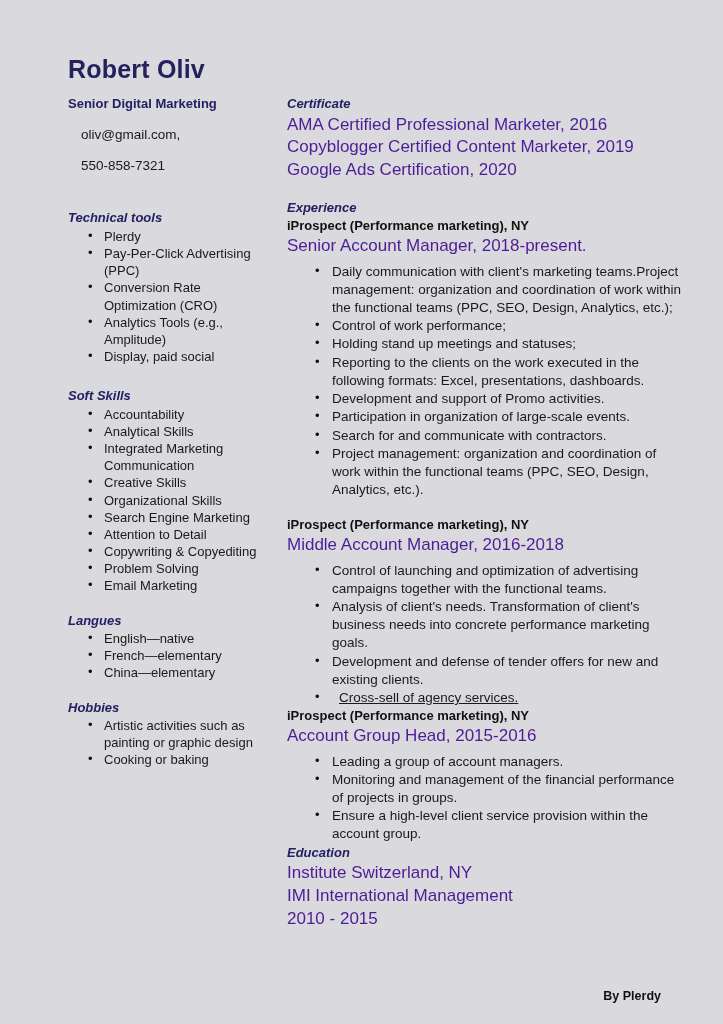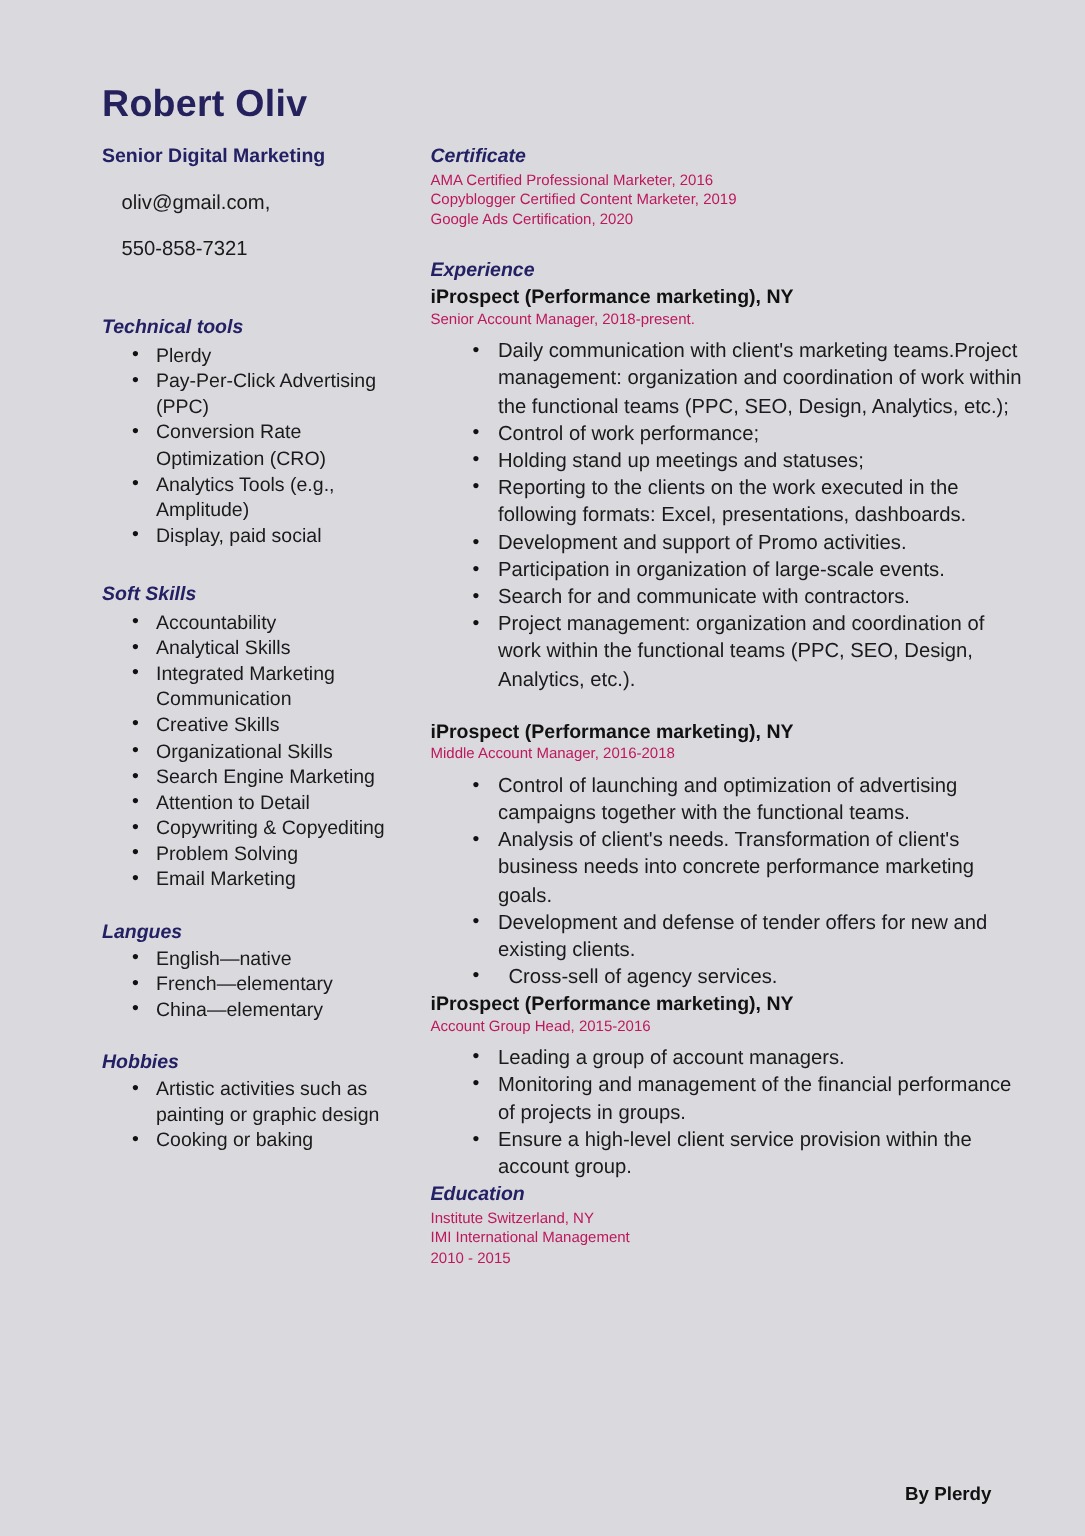--- a/index.html
+++ b/index.html
@@ -87,23 +87,23 @@
     left: 20px;
     top: -1px;
     font-size: 13px;
     color: #111;
   }
   .gap-md { height: 17px; }
   .gap-lg { height: 22px; }
   .gap-xs { height: 5px; }
 
   .r-line {
-    font-size: 10px;
+    font-size: 17px;
     line-height: 1.34;
-    color: #be185d;
+    color: #4c1d95;
     margin: 0;
   }
   .r-job {
     font-size: 13px;
     font-weight: bold;
     color: #111;
     line-height: 1.34;
     margin: 0;
   }
   ul.rbul {
@@ -120,21 +120,21 @@
     margin: 0;
   }
   ul.rbul > li::before {
     content: "\2022";
     position: absolute;
     left: 28px;
     top: -1px;
     font-size: 13px;
     color: #111;
   }
-  ul.rbul > li.indented { padding-left: 52px; }
+  ul.rbul > li.indented { padding-left: 52px; text-decoration: underline; }
   ul.rbul > li.indented::before { left: 28px; }
 
   .footer {
     position: absolute;
     right: 62px;
     bottom: 21px;
     font-size: 12.5px;
     font-weight: bold;
     color: #111;
   }

